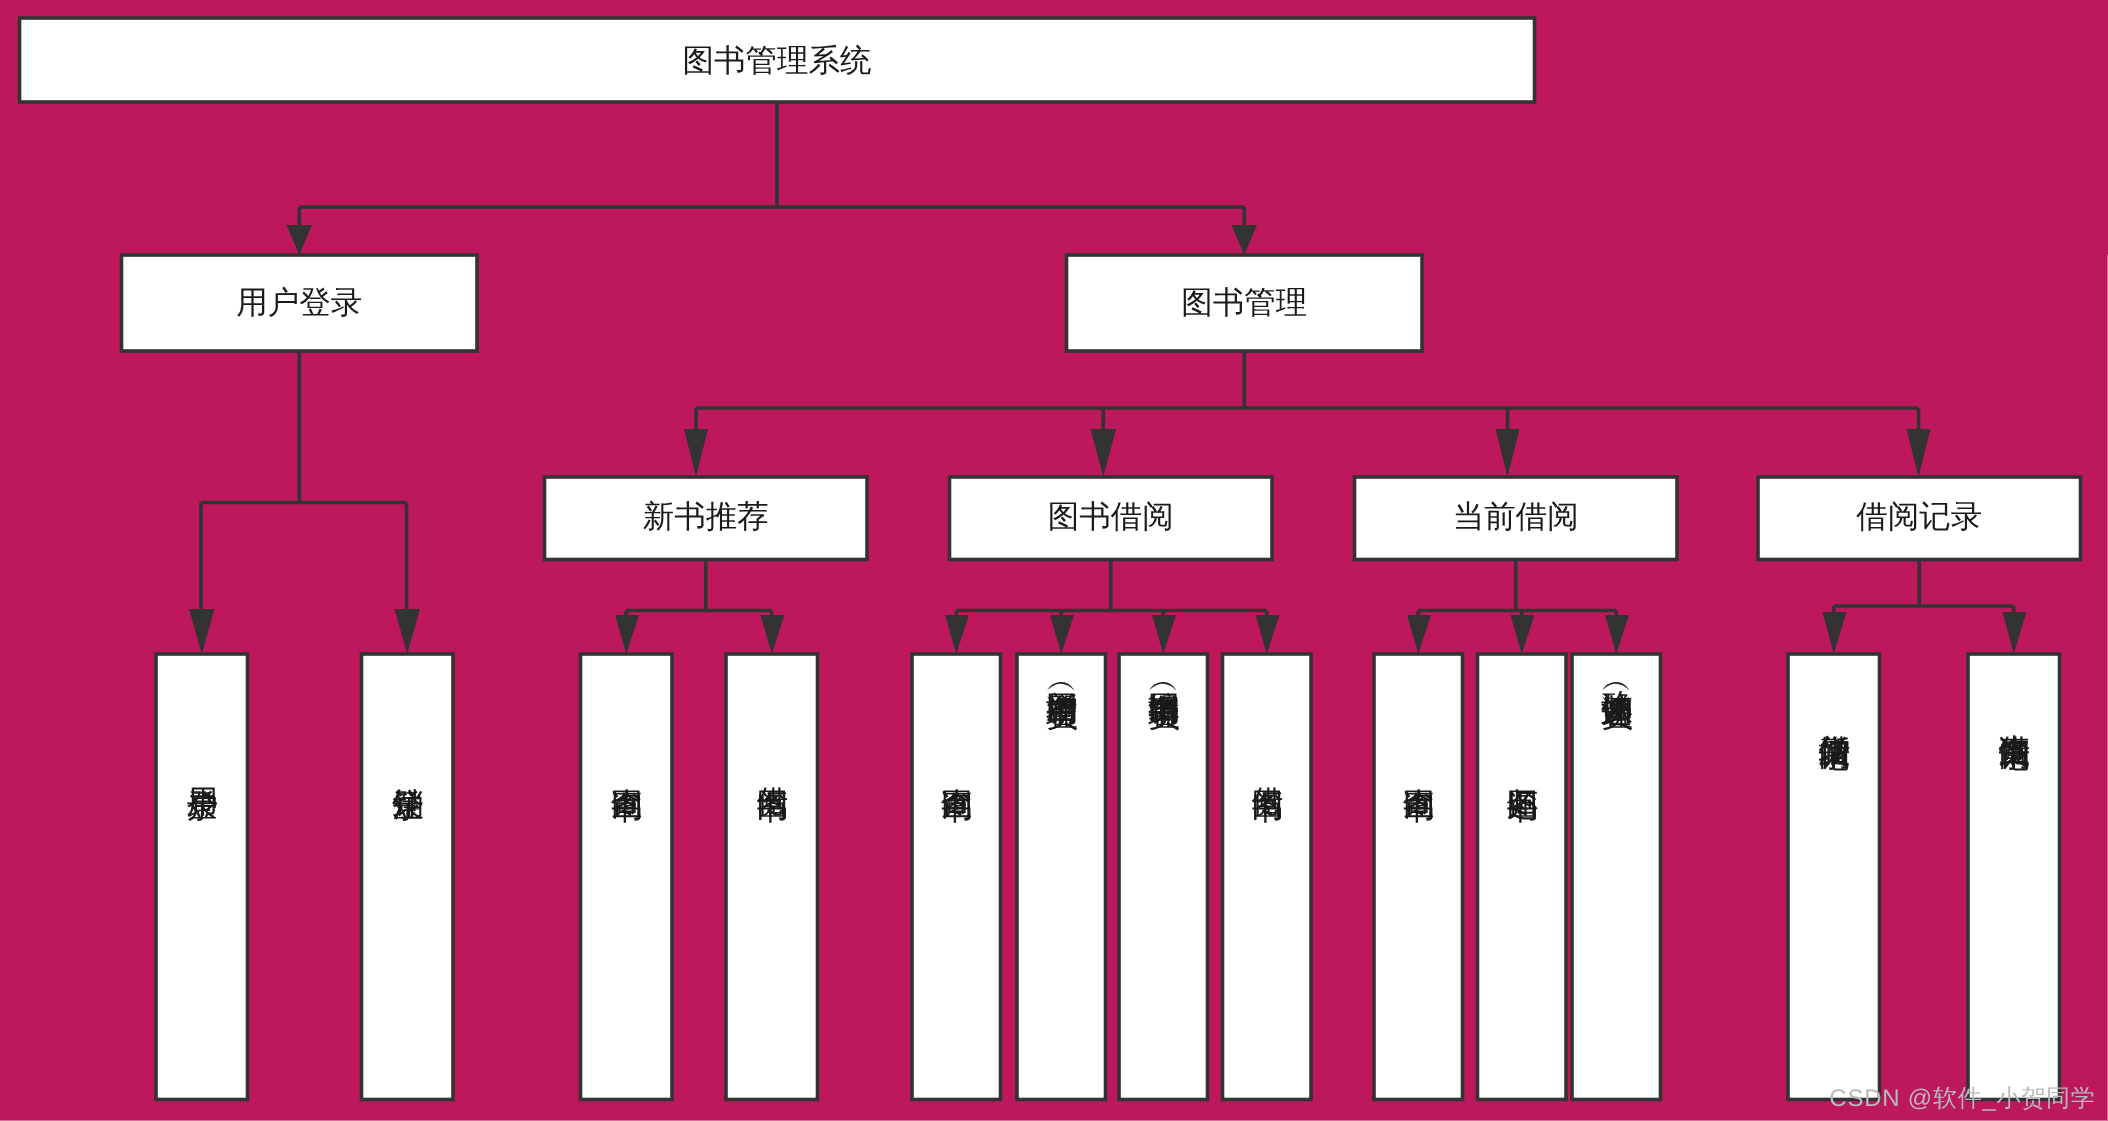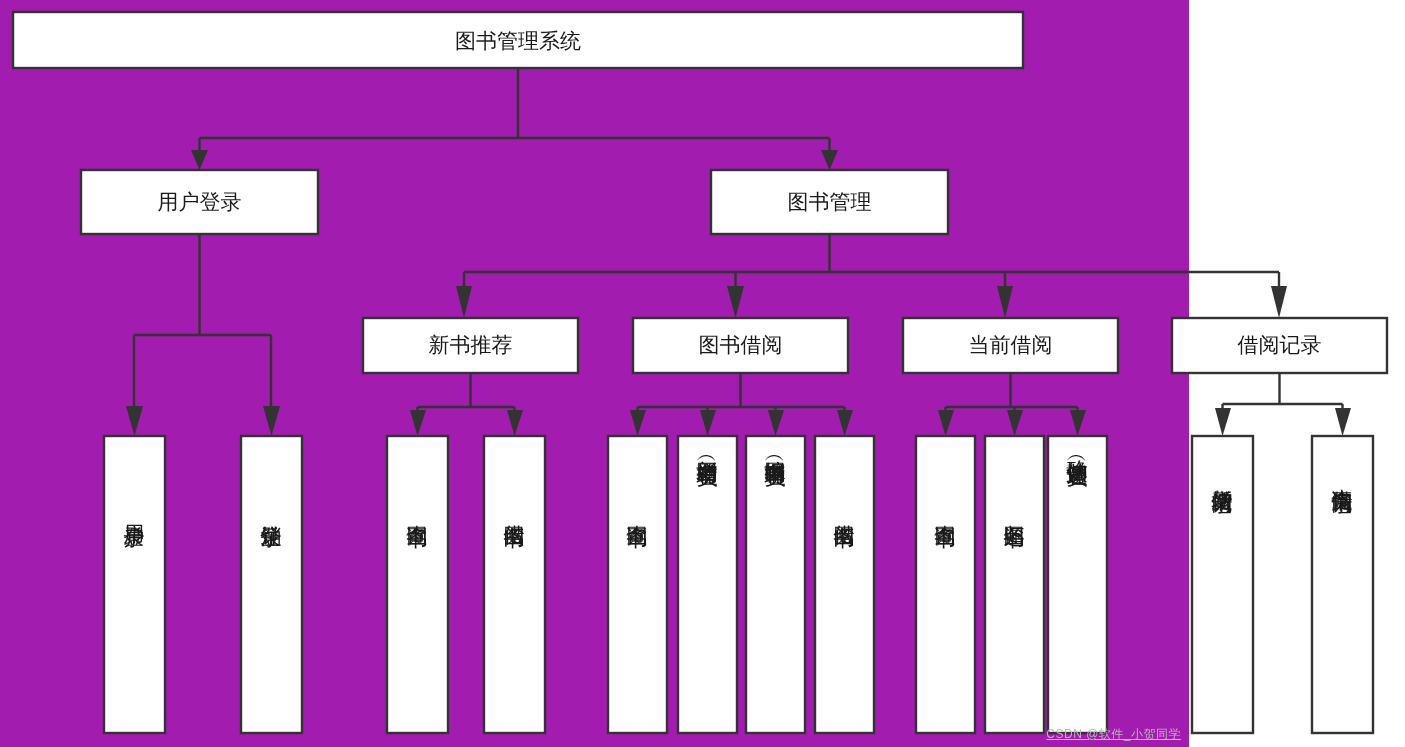--- a/index.html
+++ b/index.html
@@ -8,23 +8,23 @@
     background: #ffffff;
   }
   body {
     width: 1405px;
     height: 747px;
     font-family: "Liberation Sans", "DejaVu Sans", sans-serif;
     overflow: hidden;
   }
   #diagram-root {
     position: relative;
-    width: 1189px;
+    width: 1405px;
     height: 747px;
-    background: #a21caf;
+    background: #be185d;
   }
   svg.canvas {
     position: absolute;
     left: 0;
     top: 0;
     width: 1405px;
     height: 747px;
   }
   .node-box {
     fill: #ffffff;
@@ -55,26 +55,25 @@
     writing-mode: vertical-rl;
     text-orientation: upright;
     text-anchor: middle;
     letter-spacing: 1px;
   }
   .watermark {
     position: absolute;
     right: 8px;
     bottom: 4px;
     font-family: "Liberation Sans", "DejaVu Sans", sans-serif;
-    font-size: 12px;
+    font-size: 16px;
     color: #b8b8b8;
     letter-spacing: 0.5px;
     white-space: nowrap;
     pointer-events: none;
-    text-decoration: underline;
   }
 </style>
 </head>
 <body>
 
 <div id="diagram-root">
 
   <svg class="canvas" viewBox="0 0 1405 747">
 
     <g>

